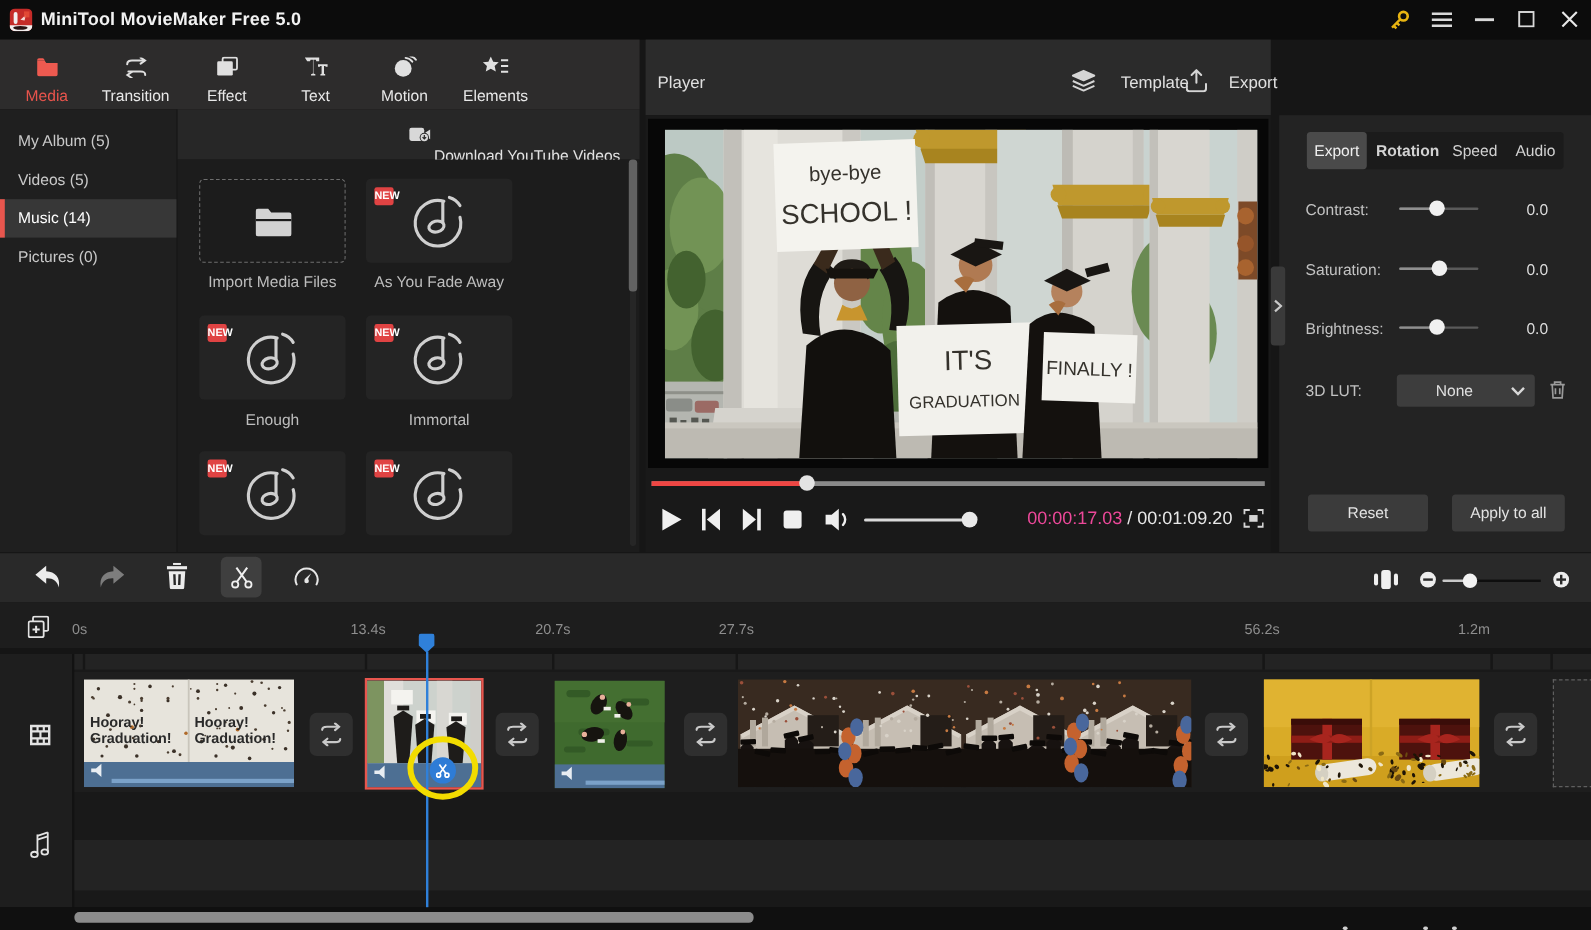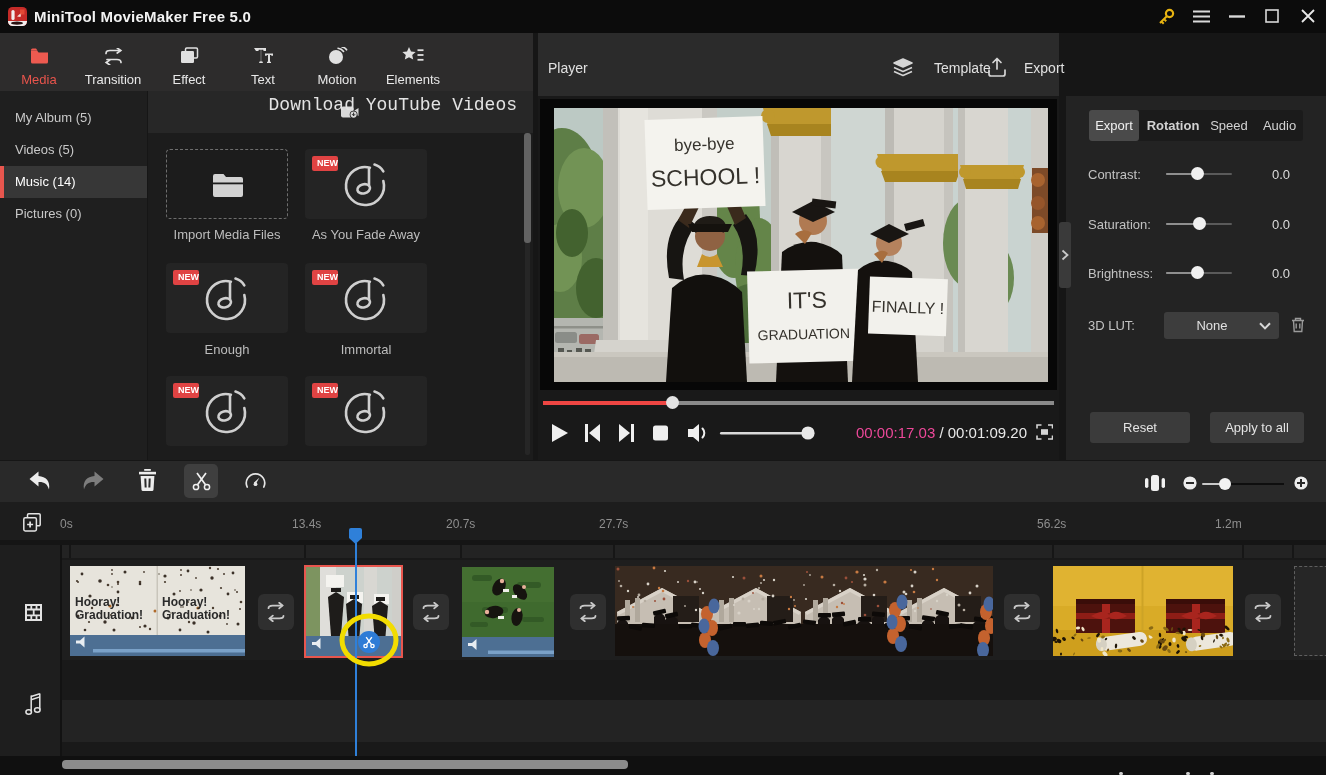--- a/index.html
+++ b/index.html
@@ -20,25 +20,25 @@
 
   
   #sidebar { left:0; top:91px; width:147px; height:369px; background:#1f1f1f; }
   .sitem { position:absolute; left:0; width:147px; height:32px; color:#c9c9c9;
     font-size:13px; line-height:32px; padding-left:15px; }
   .sitem.sel { background:#373737; color:#fff; }
   .sitem.sel::before { content:""; position:absolute; left:0; top:0; width:4px; height:32px; background:#e8564e; }
 
   
   #mediahdr { left:148px; top:91px; width:385px; height:42px; background:#272727; }
-  #dlyt { position:absolute; right:16px; top:4px; color:#e3e3e3; font-size:18px;font-family:Liberation Mono, monospace; }
+  #dlyt { position:absolute; right:16px; top:31px; color:#e3e3e3; font-size:13px; }
   #mediabody { left:148px; top:133px; width:385px; height:327px; background:#1c1c1c; }
   .mcard { position:absolute; width:122px; height:70px; background:#242424; border-radius:4px; }
   .mlabel { position:absolute; width:140px; text-align:center; font-size:13px; color:#bdbdbd; }
-  .newbadge { position:absolute; left:7px; top:7px; width:26px; height:15px; background:#e04343;
+  .newbadge { position:absolute; left:7px; top:7px; width:16px; height:15px; background:#e04343;
     border-radius:2px; color:#fff; font-size:9px; font-weight:bold; text-align:right; line-height:15px; }
   #mscroll { left:524px; top:133px; width:7px; height:110px; background:#626262; border-radius:3px; }
 
   
   #playerhdr { left:538px; top:33px; width:521px; height:63px; background:#2b2b2b; }
   #playerbody { left:538px; top:96px; width:521px; height:364px; background:#191919; }
   #vidblack { left:540px; top:99px; width:517px; height:291px; background:#070707; }
 
   
   #prophdr { left:1066px; top:33px; width:260px; height:63px; background:#2b2b2b; }

